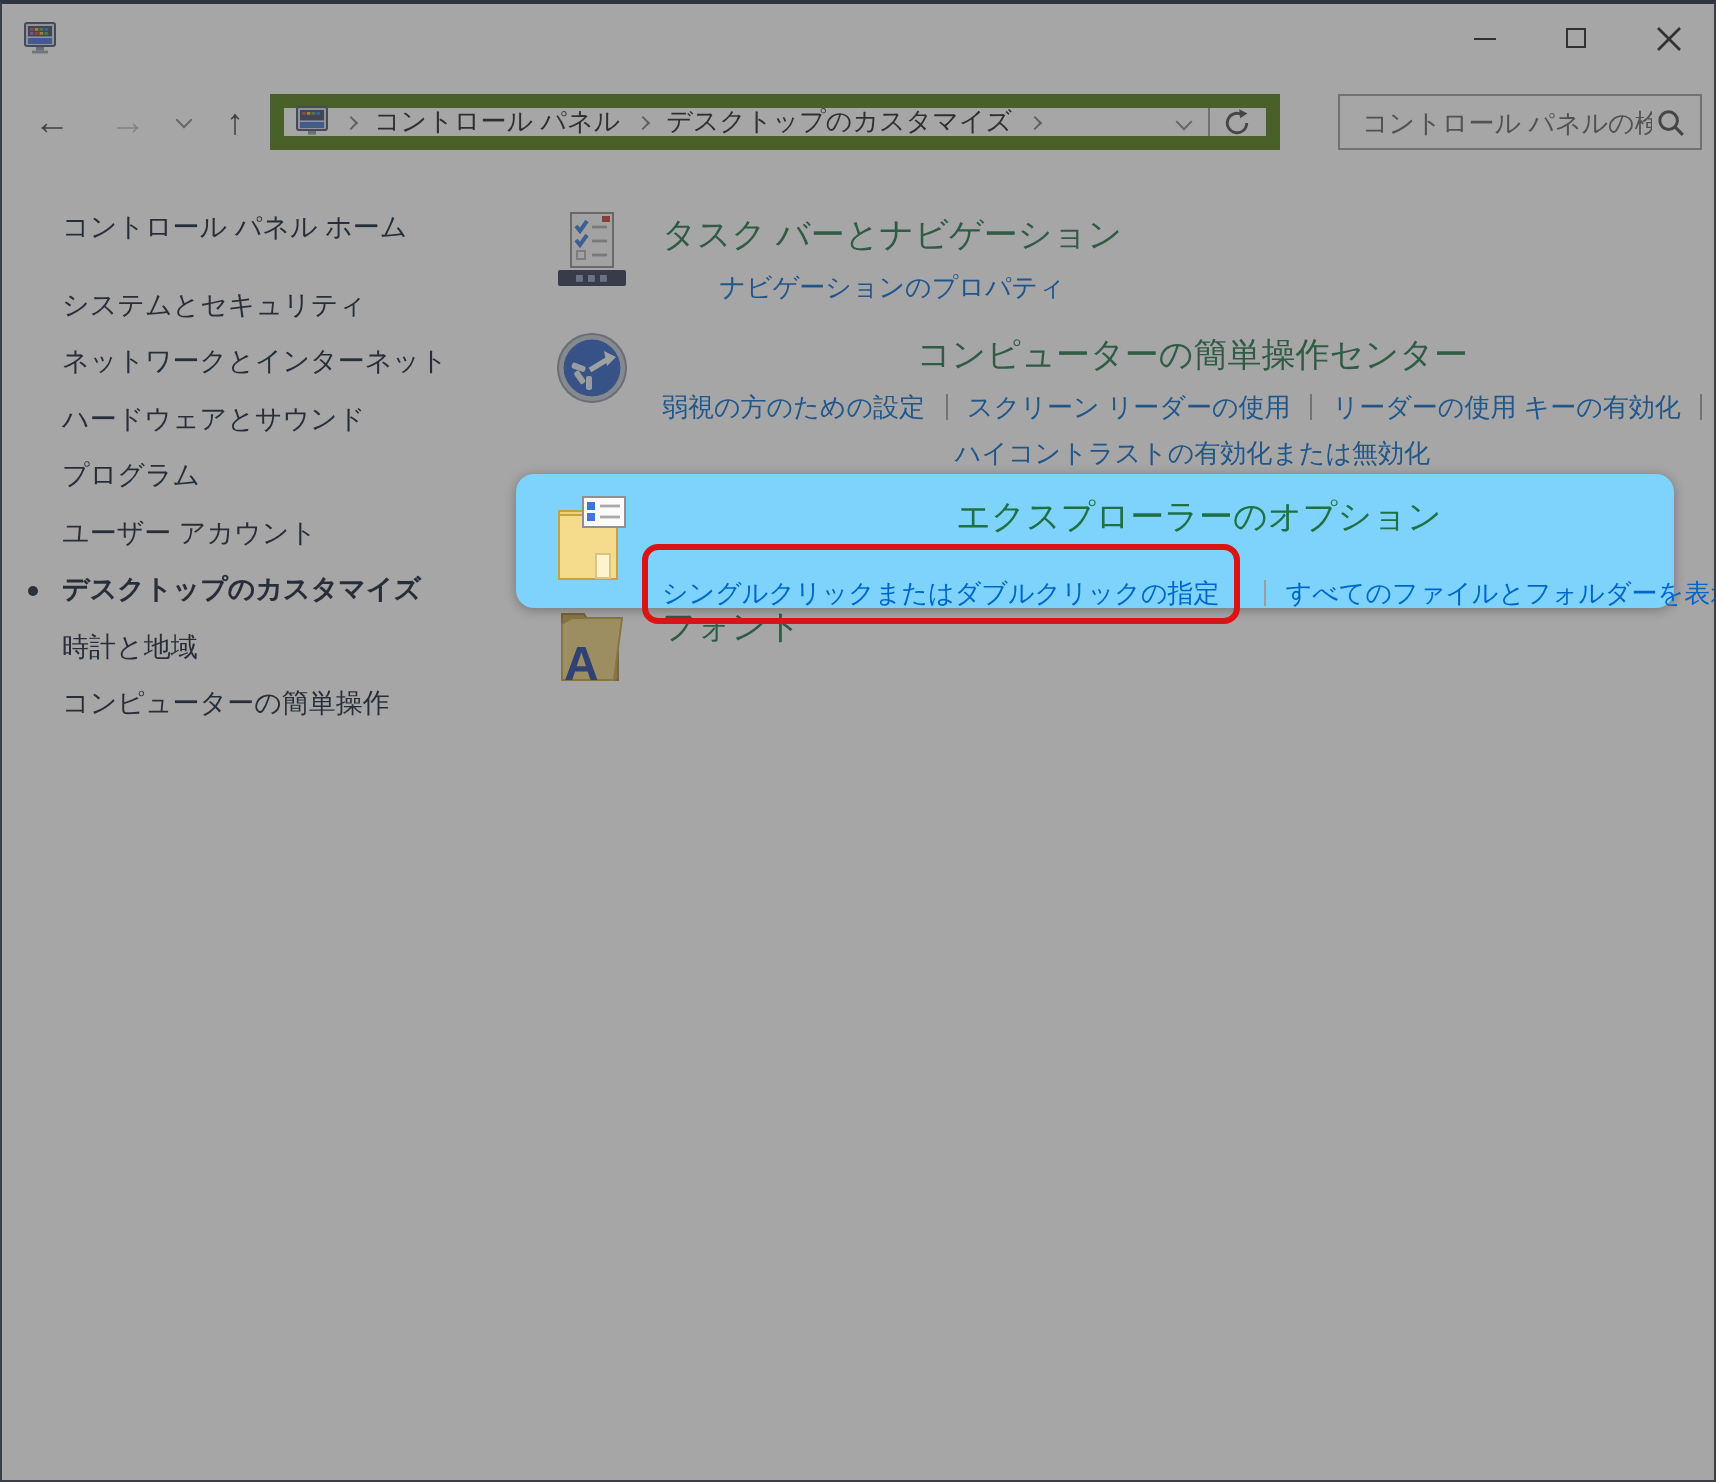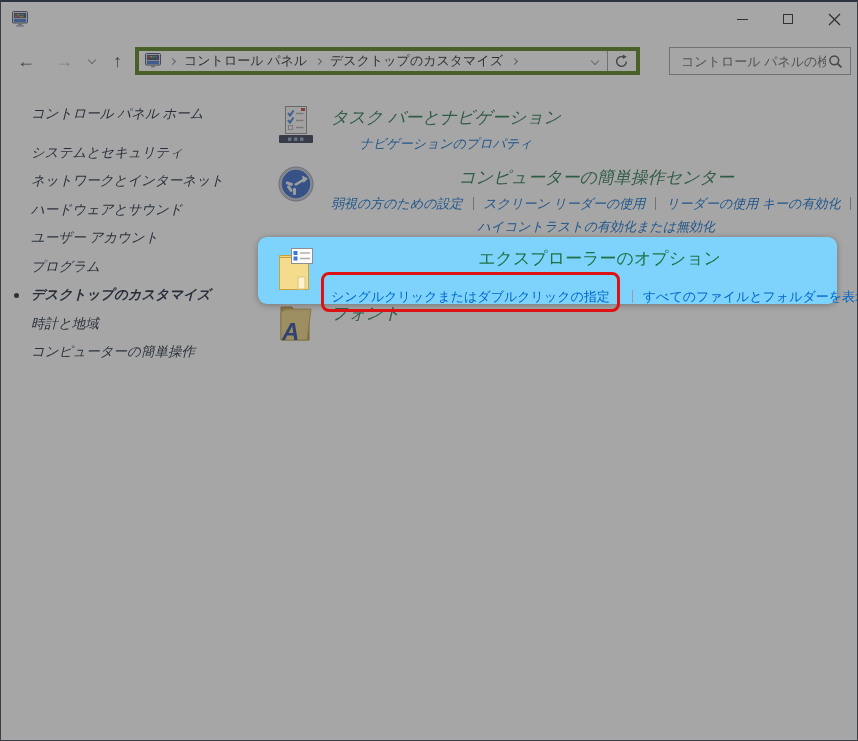--- a/index.html
+++ b/index.html
@@ -21,33 +21,33 @@
   .navbar{height:50px;display:flex;align-items:center;background:#fff;position:relative;}
   .nav-arrow{font-size:18px;line-height:1;border:none;background:none;padding:0;margin:0;}
   .nav-back{margin-left:16px;color:#3f3f3f;}
   .nav-fwd{margin-left:20px;color:#bdbdbd;}
   .chev{display:inline-block;width:6px;height:6px;border-right:1.6px solid #8a8a8a;border-bottom:1.6px solid #8a8a8a;}
   .chev-down{transform:rotate(45deg);}
   .chev-right{transform:rotate(-45deg);width:5px;height:5px;border-color:#7a7a7a;}
   .nav-chev{margin-left:16px;margin-top:-3px;}
   .nav-up{margin-left:18px;color:#3f3f3f;}
 
-  .addressbar{margin-left:13px;width:505px;height:28px;border:4px solid #4d7c0f;display:flex;align-items:center;padding:0 2px 0 6px;background:#fff;}
+  .addressbar{margin-left:13px;width:505px;height:28px;border:7px solid #4d7c0f;display:flex;align-items:center;padding:0 2px 0 6px;background:#fff;}
   .crumbs{display:flex;align-items:center;gap:9px;font-size:13px;color:#1c1c1c;flex:1;min-width:0;}
   .crumb{white-space:nowrap;cursor:default;}
   .addr-end{display:flex;align-items:center;height:100%;}
   .addr-chev{margin:0 9px 0 4px;}
   .addr-refresh{width:27px;height:100%;border-left:1px solid #9a9a9a;display:flex;align-items:center;justify-content:center;}
 
   .searchbox{margin-left:29px;width:182px;height:28px;border:1px solid #9a9a9a;display:flex;align-items:center;padding:0 7px 0 9px;background:#fff;}
   .searchbox input{flex:1;min-width:0;border:none;outline:none;font-size:13px;color:#333;background:transparent;}
   .searchbox input::placeholder{color:#5e5e5e;opacity:1;}
 
   
-  .content{position:absolute;top:84px;left:0;right:0;bottom:0;background:#fff;font-style:italic;}
+  .content{position:absolute;top:84px;left:0;right:0;bottom:0;background:#fff;}
 
   .sidebar{position:absolute;left:30px;top:14px;}
   .side-item{height:28.5px;display:flex;align-items:center;font-size:13.5px;color:#0c1a2e;position:relative;white-space:nowrap;cursor:default;}
   .side-item.first{margin-bottom:10px;}
   .side-item.active{font-weight:bold;}
   .bullet{position:absolute;left:-17px;width:5px;height:5px;border-radius:50%;background:#14202f;}
 
   .item{position:absolute;left:277px;display:flex;text-align:center;}
   .item-icon{width:36px;flex:none;margin-right:17px;}
   .item-title{font-size:17px;color:var(--heading_green,#1e7145);text-decoration:none;white-space:nowrap;display:inline-block;cursor:default;}
@@ -152,24 +152,24 @@
       <div class="side-item">
           <span>システムとセキュリティ</span>
         </div>
       <div class="side-item">
           <span>ネットワークとインターネット</span>
         </div>
       <div class="side-item">
           <span>ハードウェアとサウンド</span>
         </div>
       <div class="side-item">
+          <span>プログラム</span>
+        </div>
+      <div class="side-item">
           <span>ユーザー アカウント</span>
-        </div>
-      <div class="side-item">
-          <span>プログラム</span>
         </div>
       <div class="side-item active">
         <span class="bullet"></span>
         <span>デスクトップのカスタマイズ</span>
       </div>
       <div class="side-item">
           <span>時計と地域</span>
         </div>
       <div class="side-item">
           <span>コンピューターの簡単操作</span>

